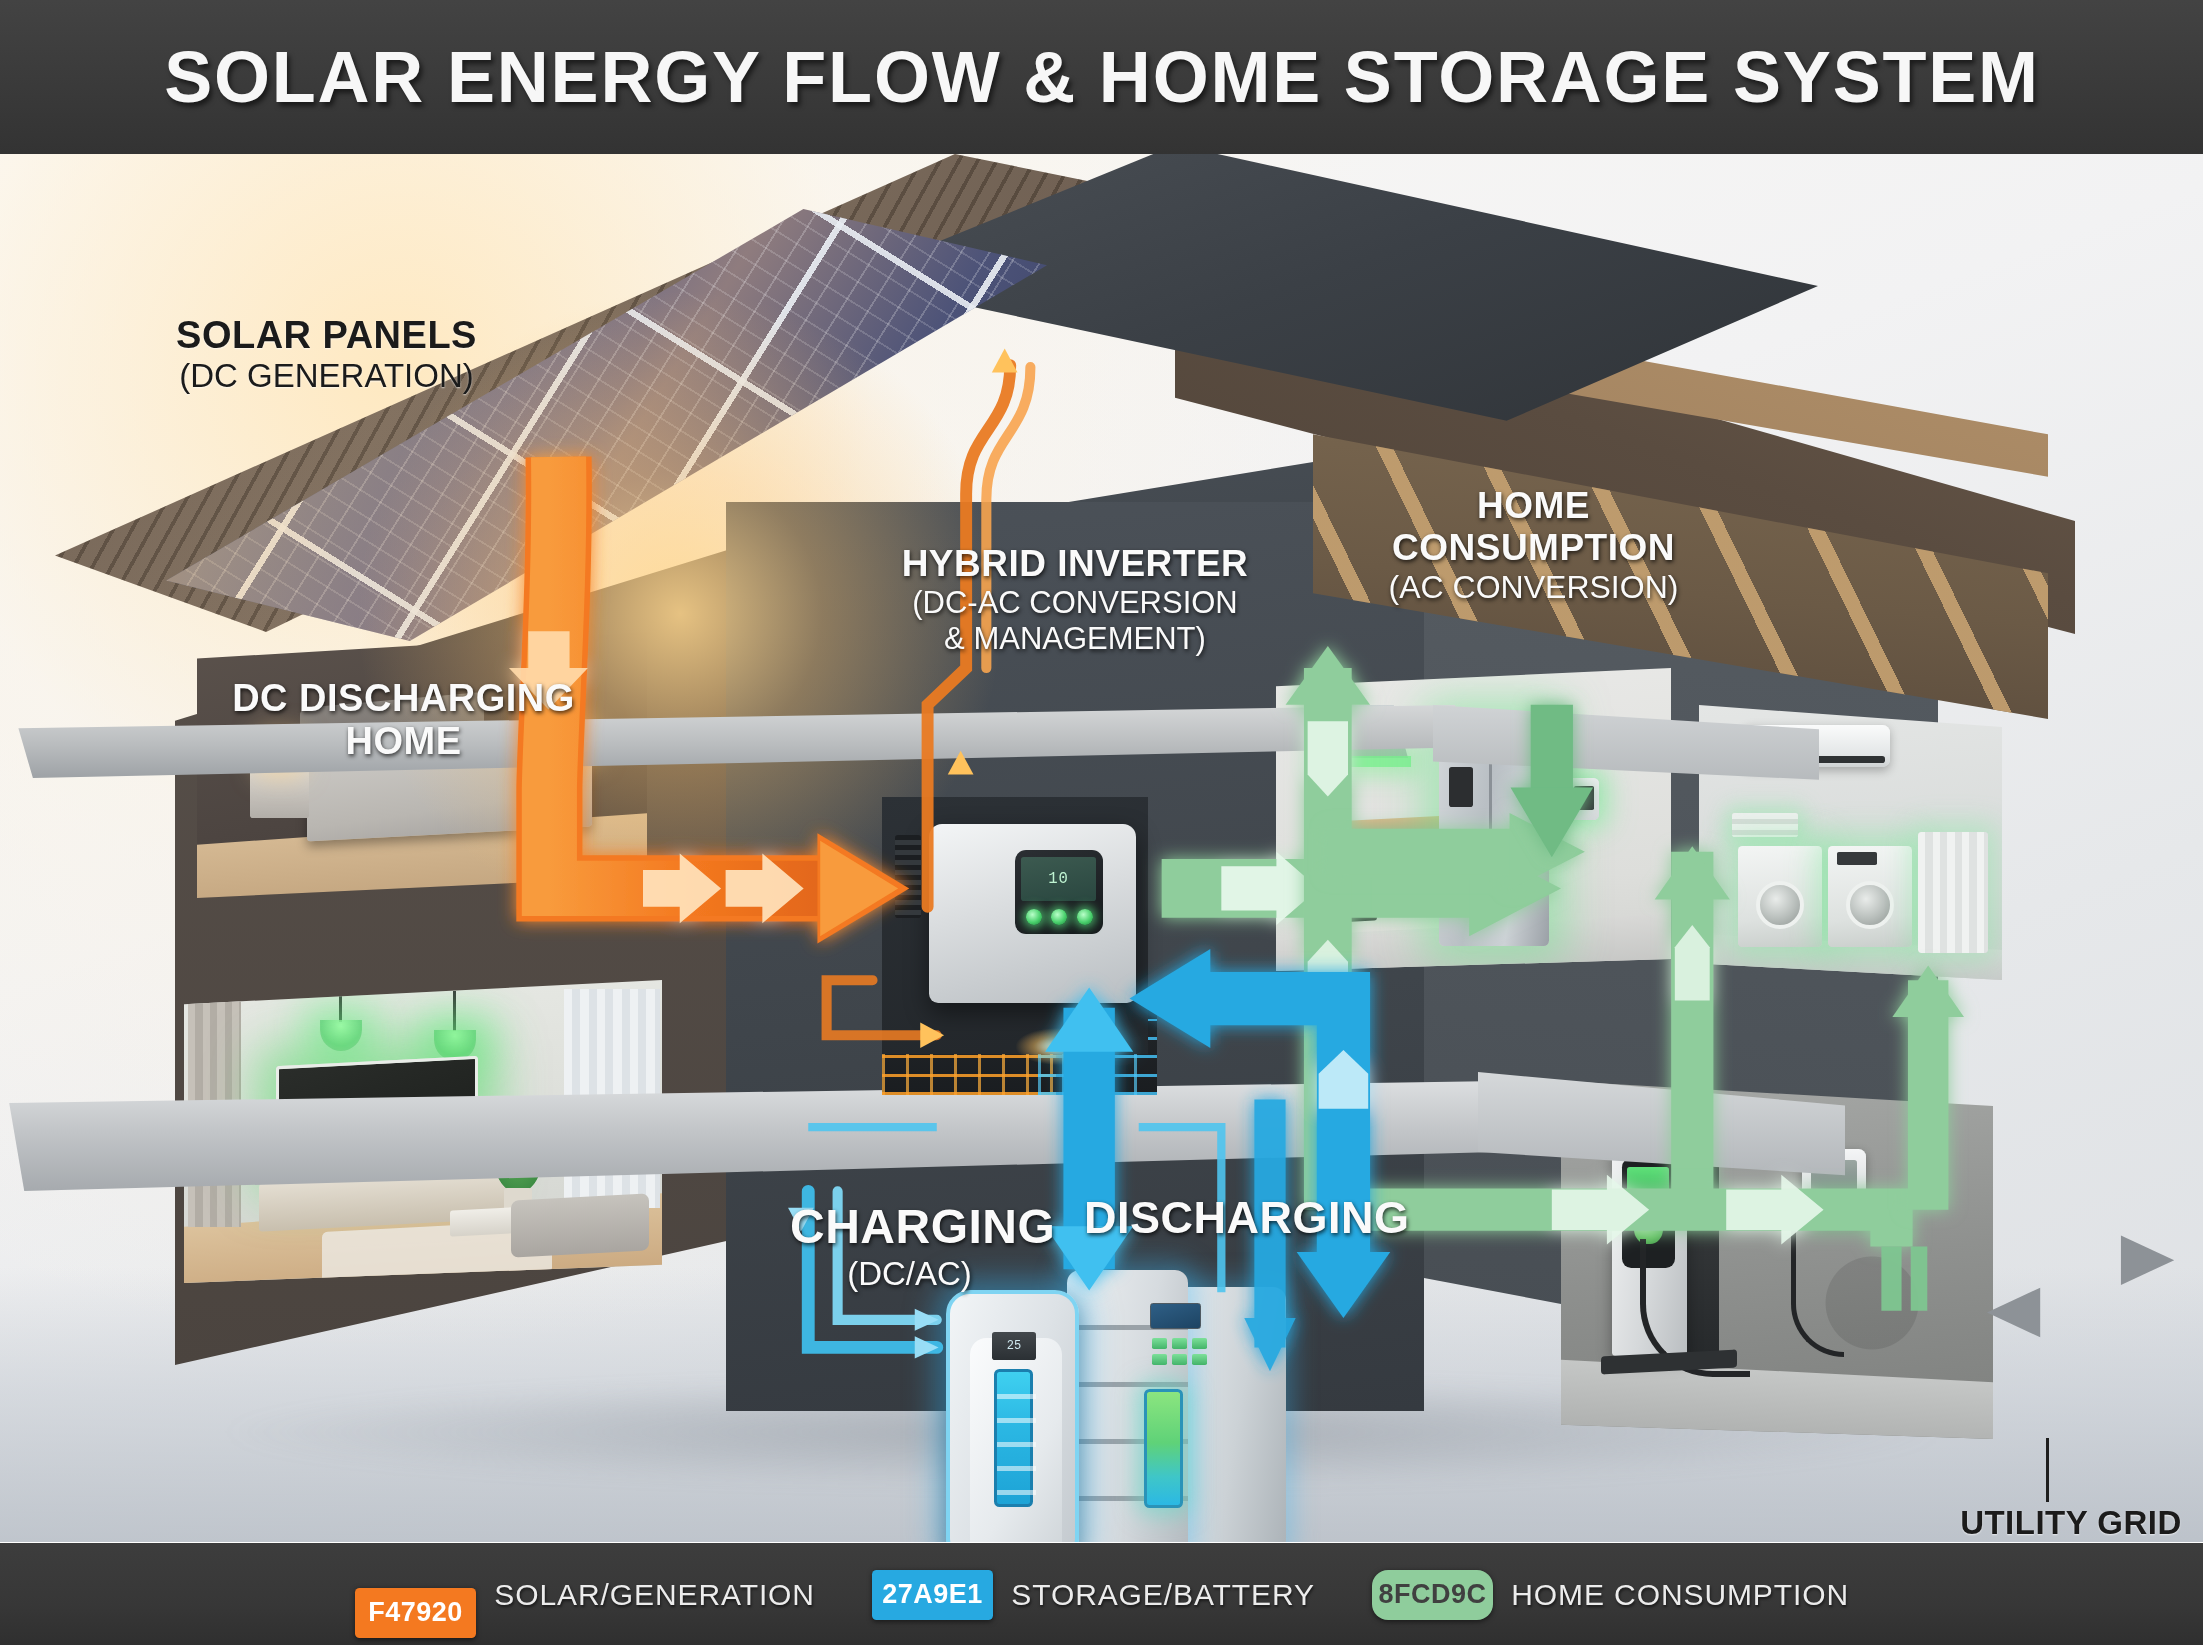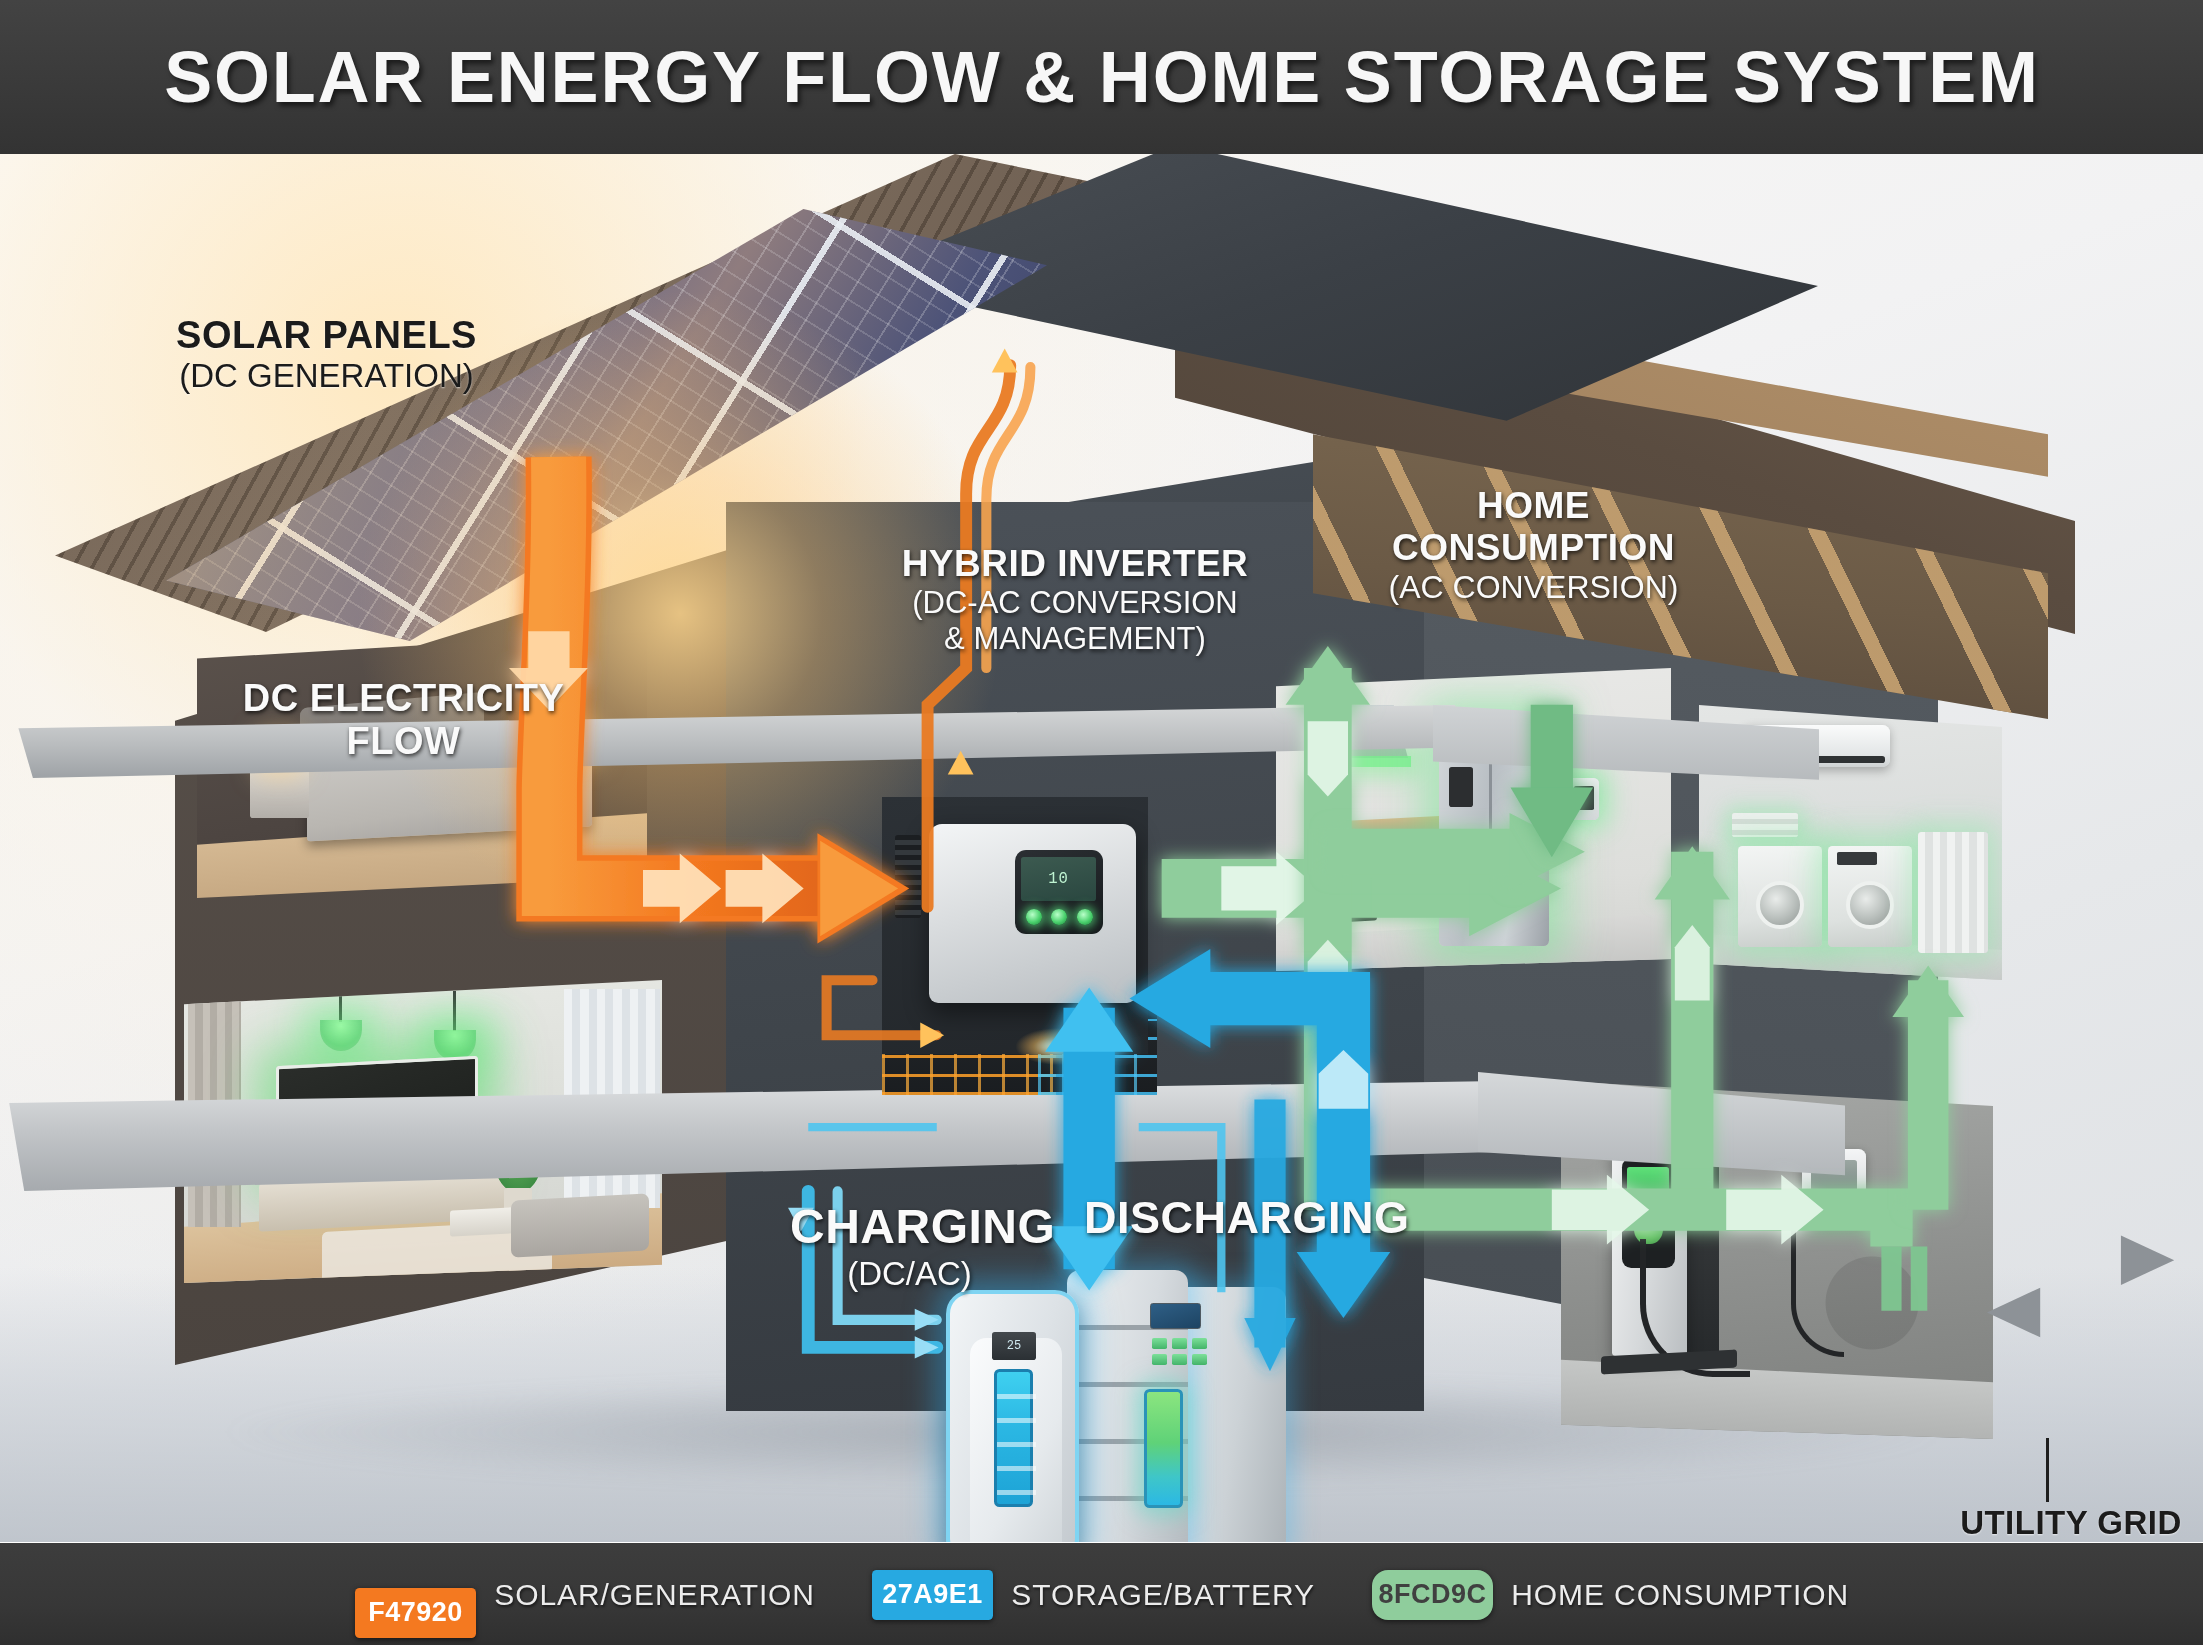--- a/index.html
+++ b/index.html
@@ -812,22 +812,22 @@
   </svg>
 
   <div class="leader" id="leader-grid-v"></div>
 
   <div class="label dark" id="label-solar">
     <div class="l1">SOLAR PANELS</div>
     <div class="l2">(DC GENERATION)</div>
   </div>
 
   <div class="label light" id="label-dc">
-    <div class="l1">DC ELECTRICITY</div>
-    <div class="l1">FLOW</div>
+    <div class="l1">DC DISCHARGING</div>
+    <div class="l1">HOME</div>
   </div>
 
   <div class="label light" id="label-inverter">
     <div class="l1">HYBRID INVERTER</div>
     <div class="l2">(DC-AC CONVERSION</div>
     <div class="l2">&amp; MANAGEMENT)</div>
   </div>
 
   <div class="label light" id="label-home">
     <div class="l1">HOME CONSUMPTION</div>

